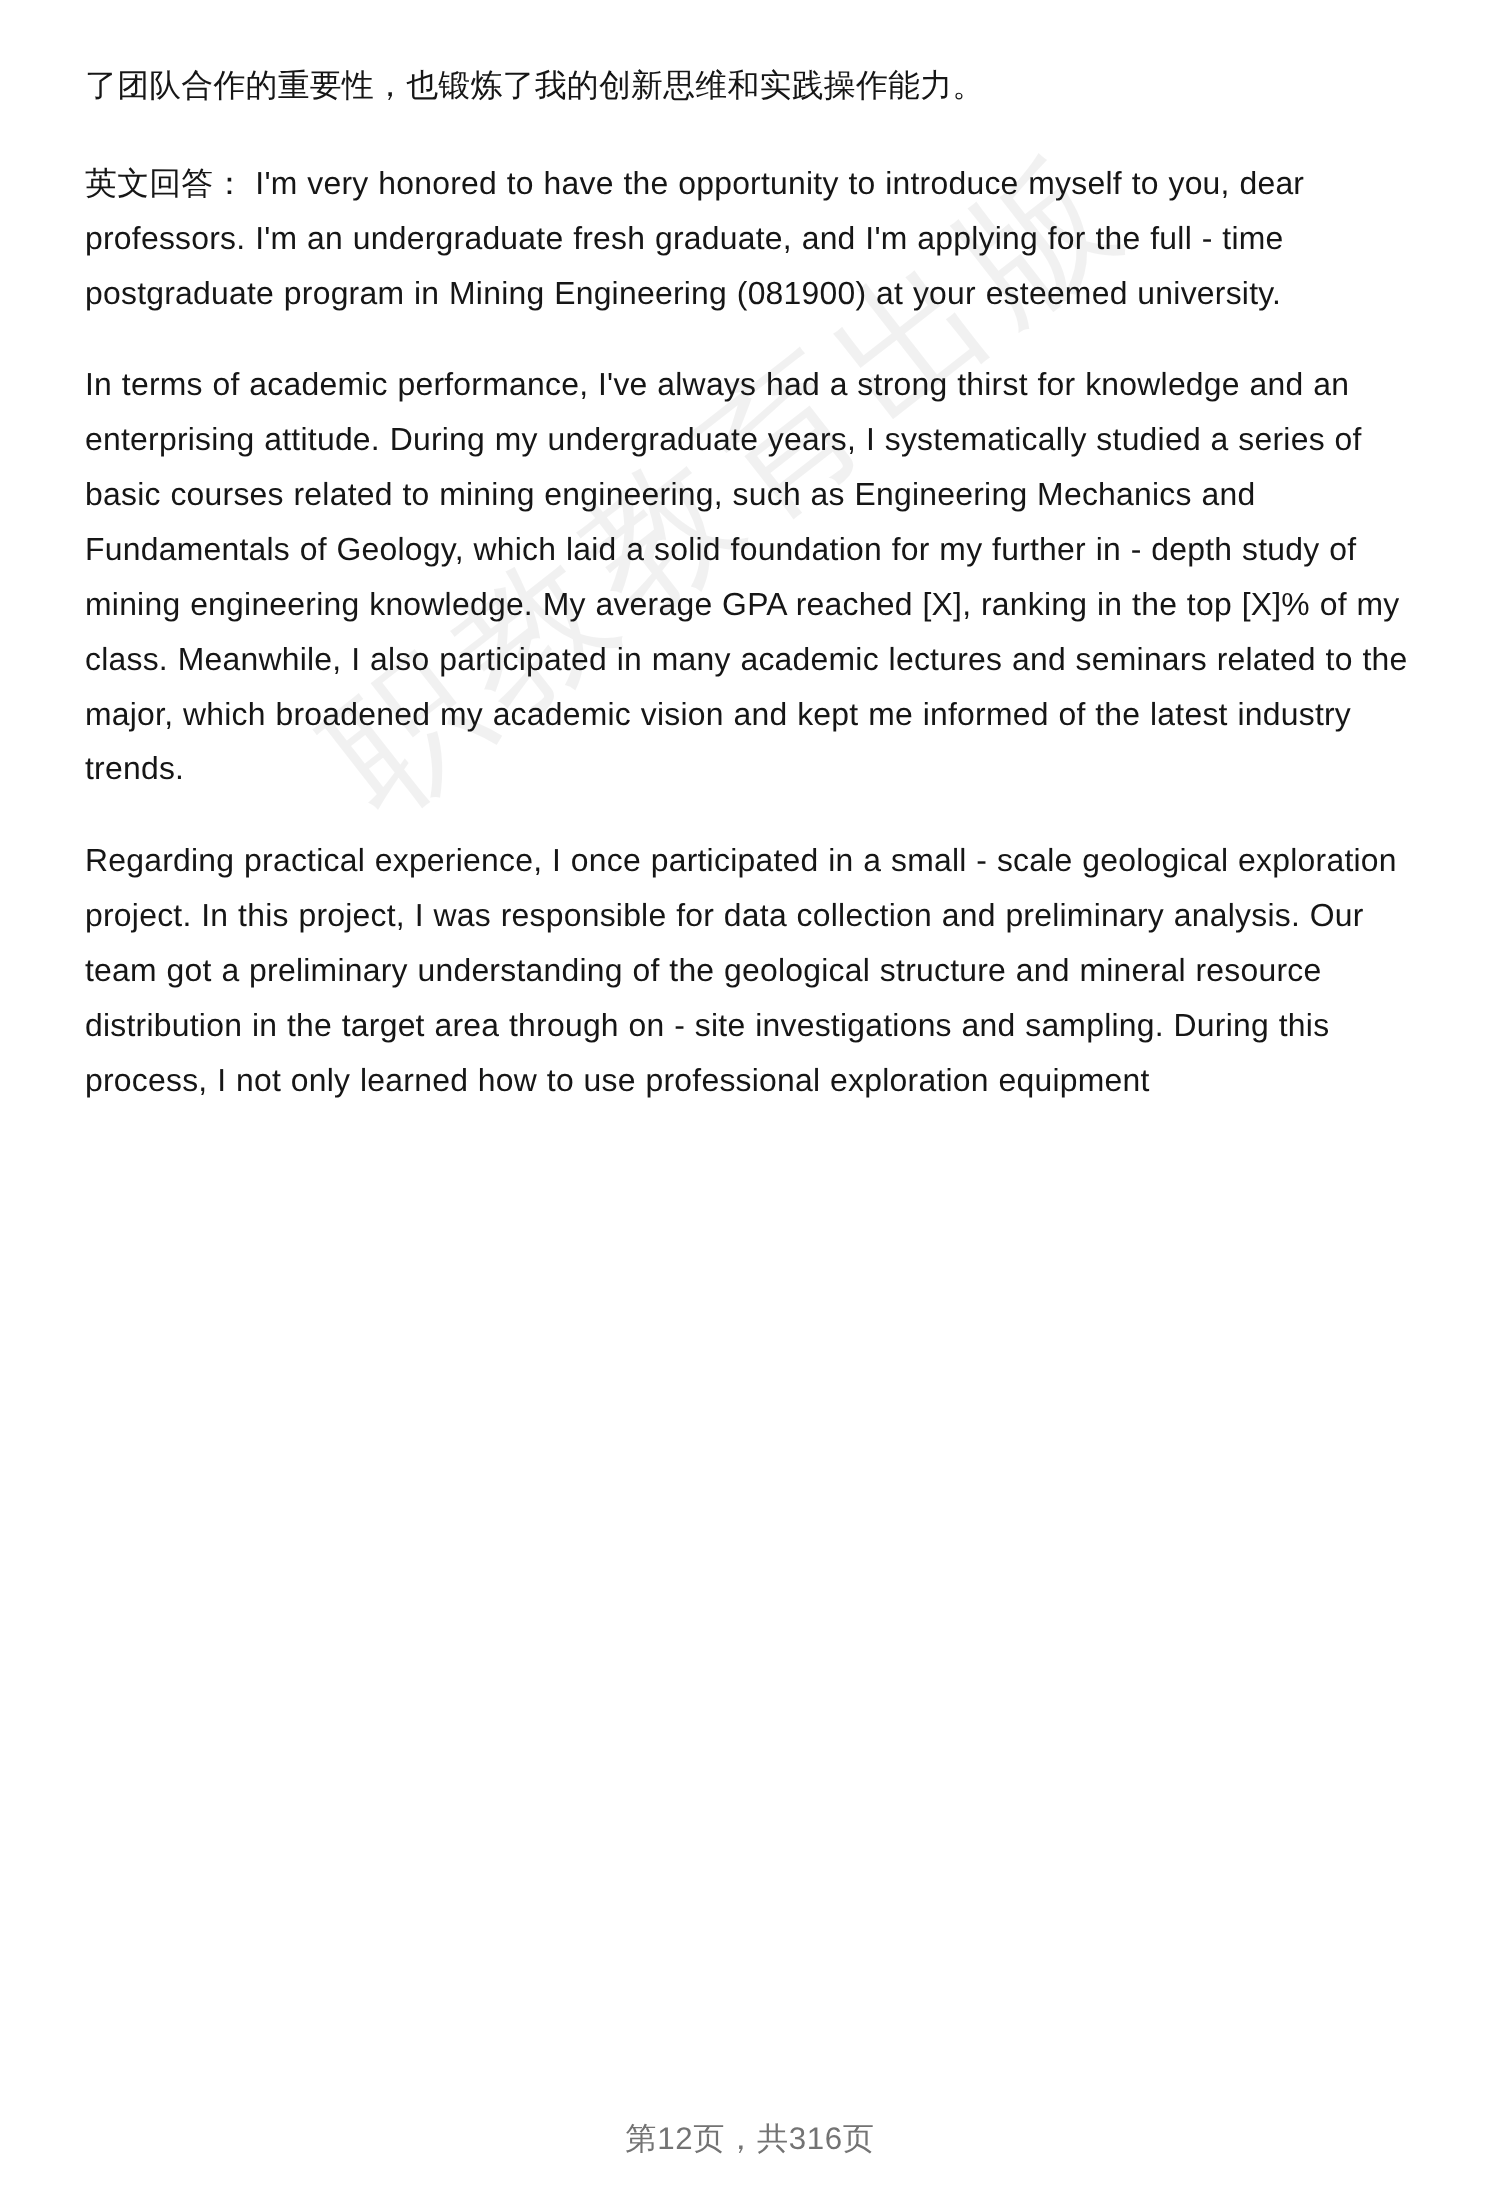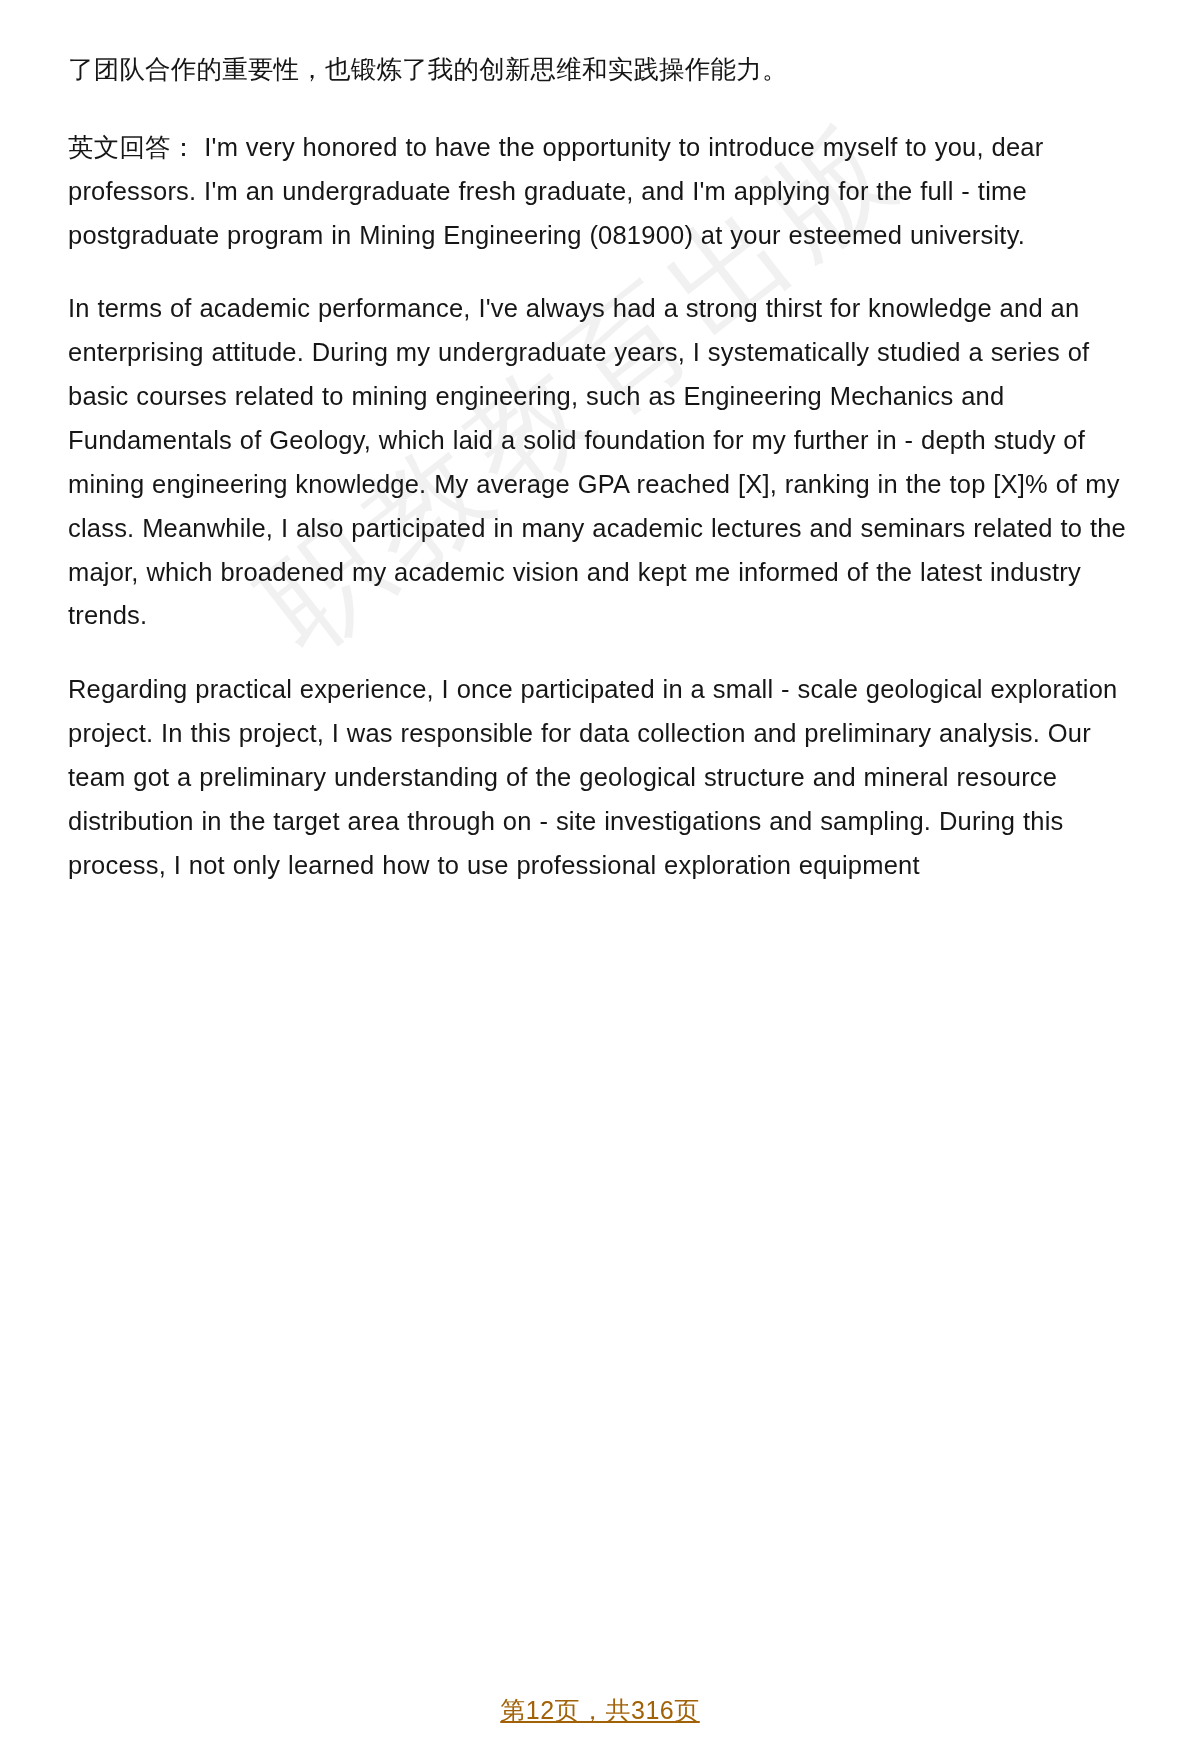--- a/index.html
+++ b/index.html
@@ -64,24 +64,23 @@
   .label {
     white-space: pre;
   }
   .footer {
     position: absolute;
     left: 0;
     bottom: 28px;
     width: 1200px;
     text-align: center;
     font-size: 25px;
-    color: #a16207;
+    color: #737373;
     z-index: 10;
     letter-spacing: 0.5px;
-    text-decoration: underline;
   }
 </style>
 </head>
 <body>
 
 <div class="page">
 
   <div class="watermark">
     <span>职教教育出版</span>
   </div>

